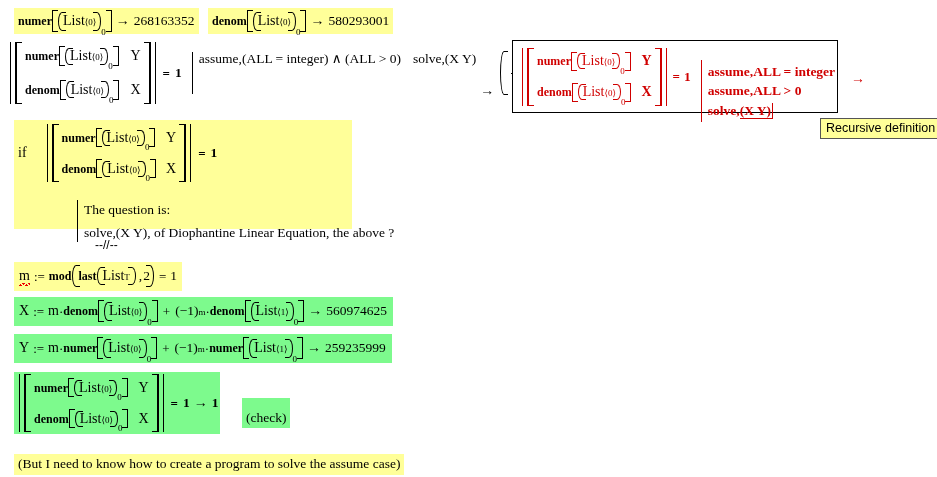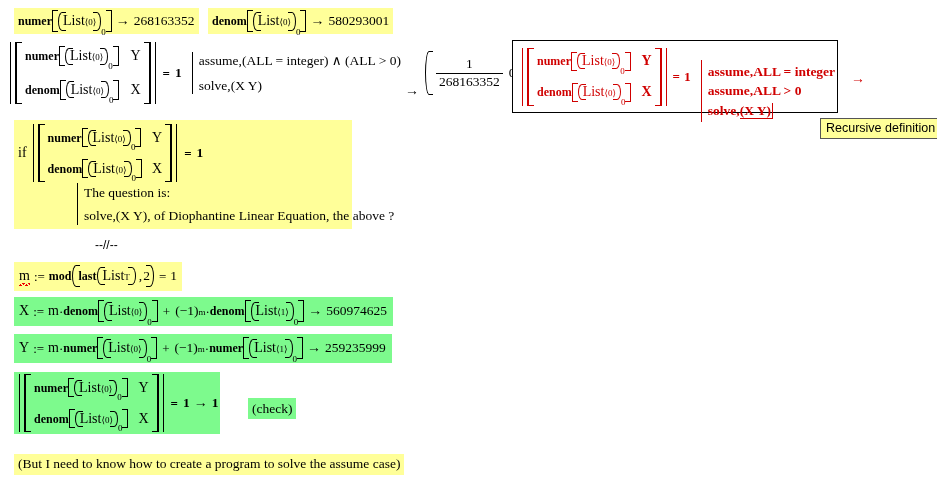--- a/index.html
+++ b/index.html
@@ -255,21 +255,21 @@
       </div>
       <span class="brk brk-r"></span>
       <span class="dbar"></span>
     </div>
 
     <span style="padding:0 5px 0 7px; font-weight:bold;">=</span>
     <span class="num" style="font-weight:bold;">1</span>
 
     <div class="progbar" style="margin-left:10px; height:42px;">
       <div class="barline"></div>
-      <div class="lines" style="display:flex; flex-direction:column; justify-content:center; gap:12px;">
+      <div class="lines" style="display:flex; flex-direction:row; justify-content:center; gap:12px;">
         <div>
           <span class="plain">assume</span><span class="plain">,</span><span class="plain">(ALL = integer) ∧ (ALL &gt; 0)</span>
         </div>
         <div>
           <span class="plain">solve</span><span class="plain">,</span><span class="plain">(X  Y)</span>
         </div>
       </div>
     </div>
 
     <span class="arrow" style="align-self:flex-end; padding-bottom:6px;">→</span>
@@ -358,21 +358,21 @@
     <span class="arrow" style="margin-left:12px; margin-top:4px; font-weight:bold;">→</span>
   </div>
 </div>
 
 <div class="region" id="recursive-tag" style="left:820px; top:118px;">
   <span>Recursive definition</span>
 </div>
 
 <div class="region hl-yellow" style="left:14px; top:120px; width:338px; height:109px;">
   <div class="math row" style="align-items:center; padding:4px 0 0 4px;">
-    <span class="plain" style="font-size:14px; margin-right:6px;">if</span>
+    <span class="plain" style="font-size:14px; margin-right:20px;">if</span>
 
     <div class="matrix" style="height:58px;">
       <span class="dbar"></span>
       <span class="brk brk-l"></span>
       <div class="mcells" style="row-gap:8px; column-gap:10px;">
         <div>
           <span class="fn">numer</span>
           <span class="row" style="height:19px;">
             <span class="brk brk-l"></span>
             <span class="row" style="height:16px;">
@@ -411,21 +411,21 @@
         </div>
       </div>
       <span class="brk brk-r"></span>
       <span class="dbar"></span>
     </div>
 
     <span style="padding:0 5px 0 7px; font-weight:bold;">=</span>
     <span class="num" style="font-weight:bold;">1</span>
   </div>
 
-  <div class="progbar" style="height:42px; margin-left:22px; margin-top:1px;padding-left:41px;">
+  <div class="progbar" style="height:42px; margin-left:22px; margin-top:18px;padding-left:41px;">
     <div class="barline"></div>
     <div class="lines" style="display:flex; flex-direction:column; justify-content:center; gap:7px;">
       <div class="plain">The question is:</div>
       <div class="plain">solve,(X  Y), of Diophantine Linear Equation, the above ?</div>
     </div>
   </div>
 </div>
 
 <div class="region sep" style="left:95px; top:238px;">
   <span>--//--</span>
@@ -605,19 +605,19 @@
       <span class="dbar"></span>
     </div>
 
     <span style="padding:0 5px 0 7px; font-weight:bold;">=</span>
     <span class="num" style="font-weight:bold;">1</span>
     <span class="arrow">→</span>
     <span class="num" style="font-weight:bold;">1</span>
   </div>
 </div>
 
-<div class="region hl-green" style="left:248px; top:398px; padding:1px 4px 2px;text-align:right;">
+<div class="region hl-green" style="left:242px; top:398px; padding:10px 4px 2px;text-align:right;">
   <span class="plain">(check)</span>
 </div>
 
 <div class="region" style="left:14px; top:454px;">
   <div class="plain hl-yellow" style="padding:2px 4px 3px;">(But I need to know how to create a program to solve the assume case)</div>
 </div>
 
 </body></html>

